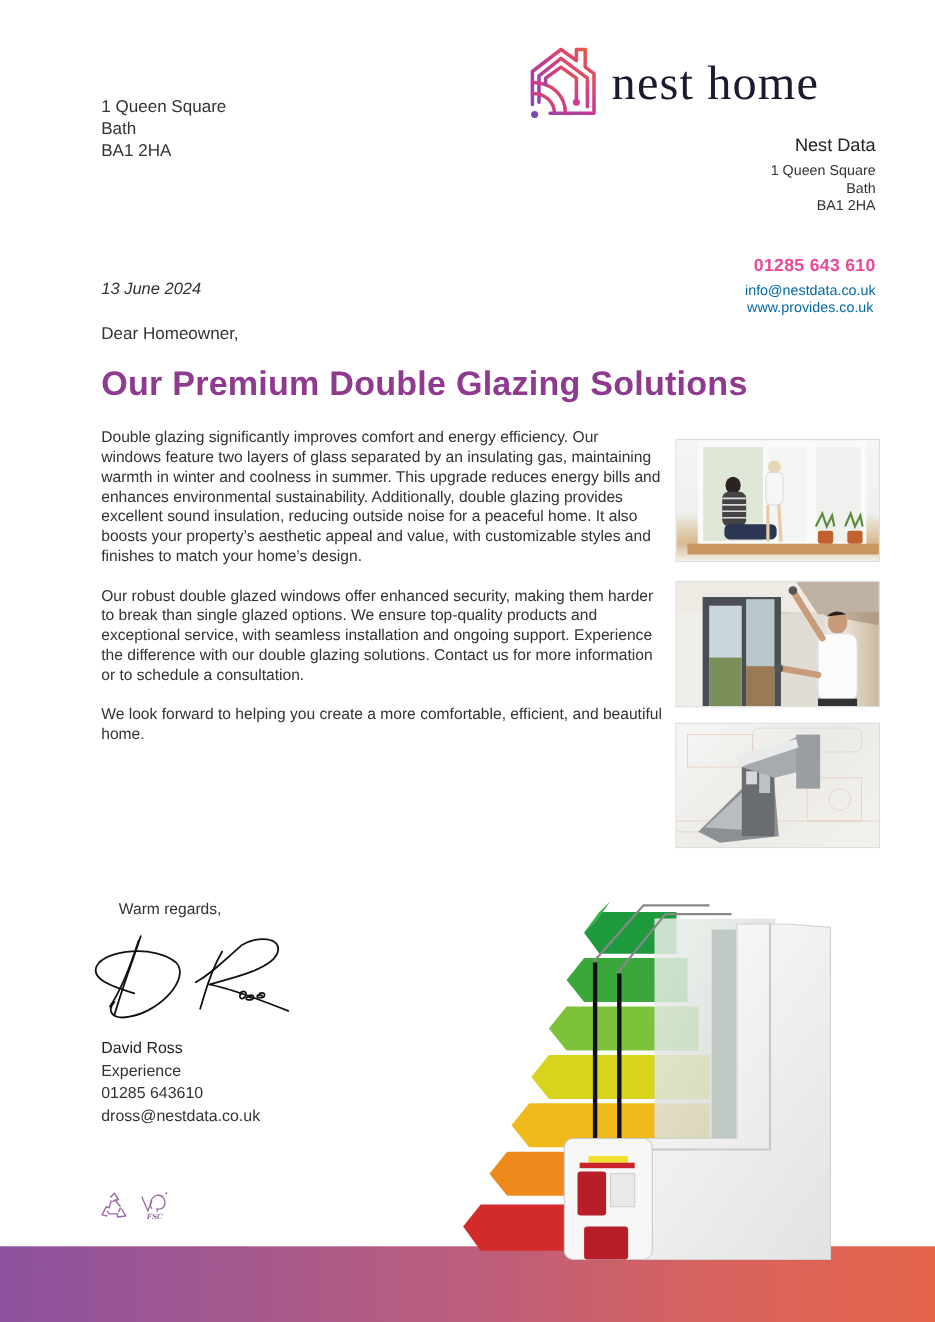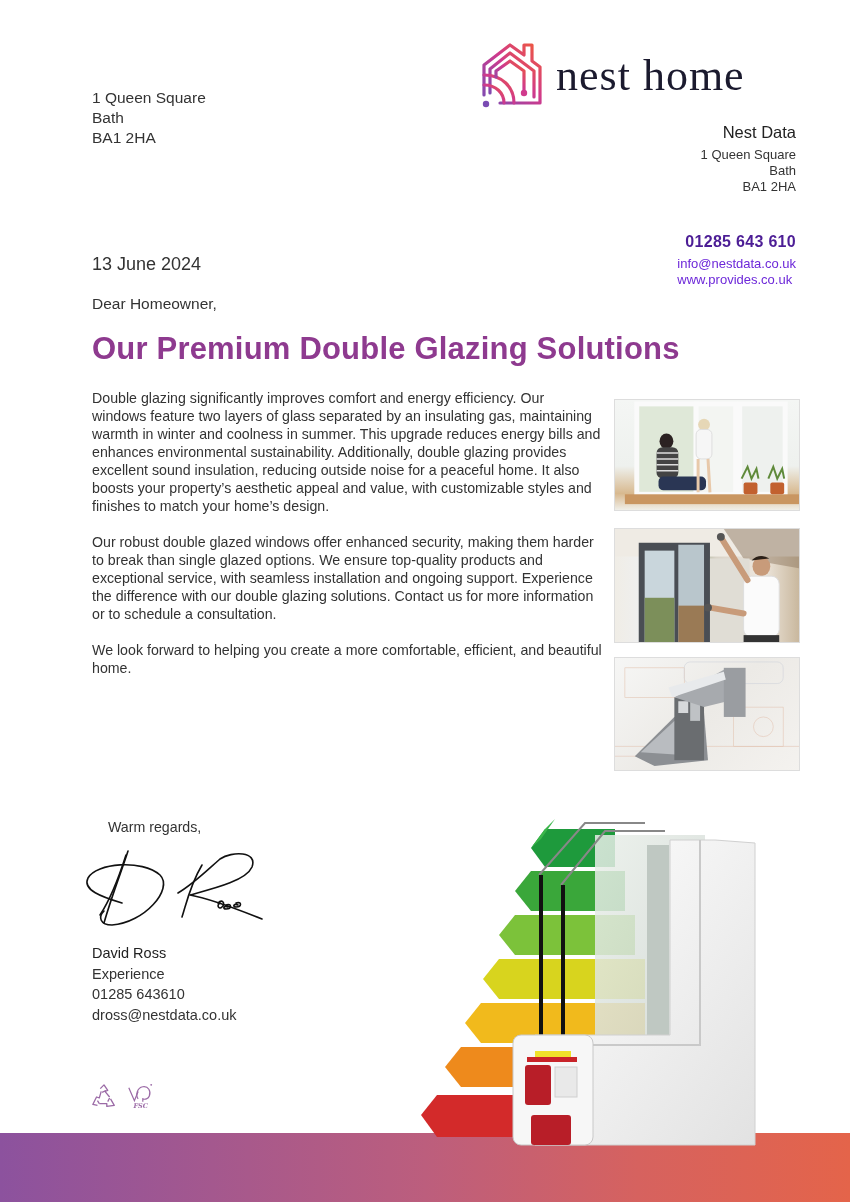--- a/index.html
+++ b/index.html
@@ -14,24 +14,24 @@
 
   
   .logo { left: 480px; top: 40px; width: 320px; height: 72px; display: flex; align-items: center; }
   .logo svg { width: 64px; height: 70px; flex: none; }
   .logo-text { margin-left: 12px; font-family: Liberation Serif, serif; font-size: 44px; letter-spacing: 1px; color: #1b1a2e; font-weight: normal; line-height: 1; }
 
   
   .company { right: 54px; top: 121px; text-align: right; color: #333; }
   .company-name { font-size: 16.5px; line-height: 22px; color: #222; }
   .company-addr { font-size: 13px; line-height: 16px; margin-top: 4px; }
-  .company-phone { right: 54px; top: 233px; text-align: right; font-size: 16px; font-weight: bold; color: #4c1d95; letter-spacing: 0.3px; }
-  .company-contact { right: 54px; top: 256px; text-align: left; font-size: 13px; line-height: 16px; color: #6d28d9; }
-
-  .date { left: 92px; top: 254px; font-size: 18px; color: #333; }
+  .company-phone { right: 54px; top: 233px; text-align: right; font-size: 16px; font-weight: bold; color: #ec4899; letter-spacing: 0.3px; }
+  .company-contact { right: 54px; top: 256px; text-align: center; font-size: 13px; line-height: 16px; color: #0369a1; }
+
+  .date { left: 92px; top: 254px; font-size: 15px; color: #333; font-style: italic; }
   .salutation { left: 92px; top: 295px; font-size: 15.5px; color: #333; text-align: right; }
 
   .headline { left: 92px; top: 331px; font-size: 31px; font-weight: bold; color: #8e3a8f; letter-spacing: 0.2px; white-space: nowrap; }
 
   .body-text { left: 92px; top: 389px; width: 510px; font-size: 14.2px; line-height: 18px; color: #333; }
   .body-text p { margin-bottom: 18px; }
 
   .signoff { left: 108px; top: 819px; font-size: 14.2px; color: #333; }
 
   .signature { left: 82px; top: 845px; width: 190px; height: 85px; }

